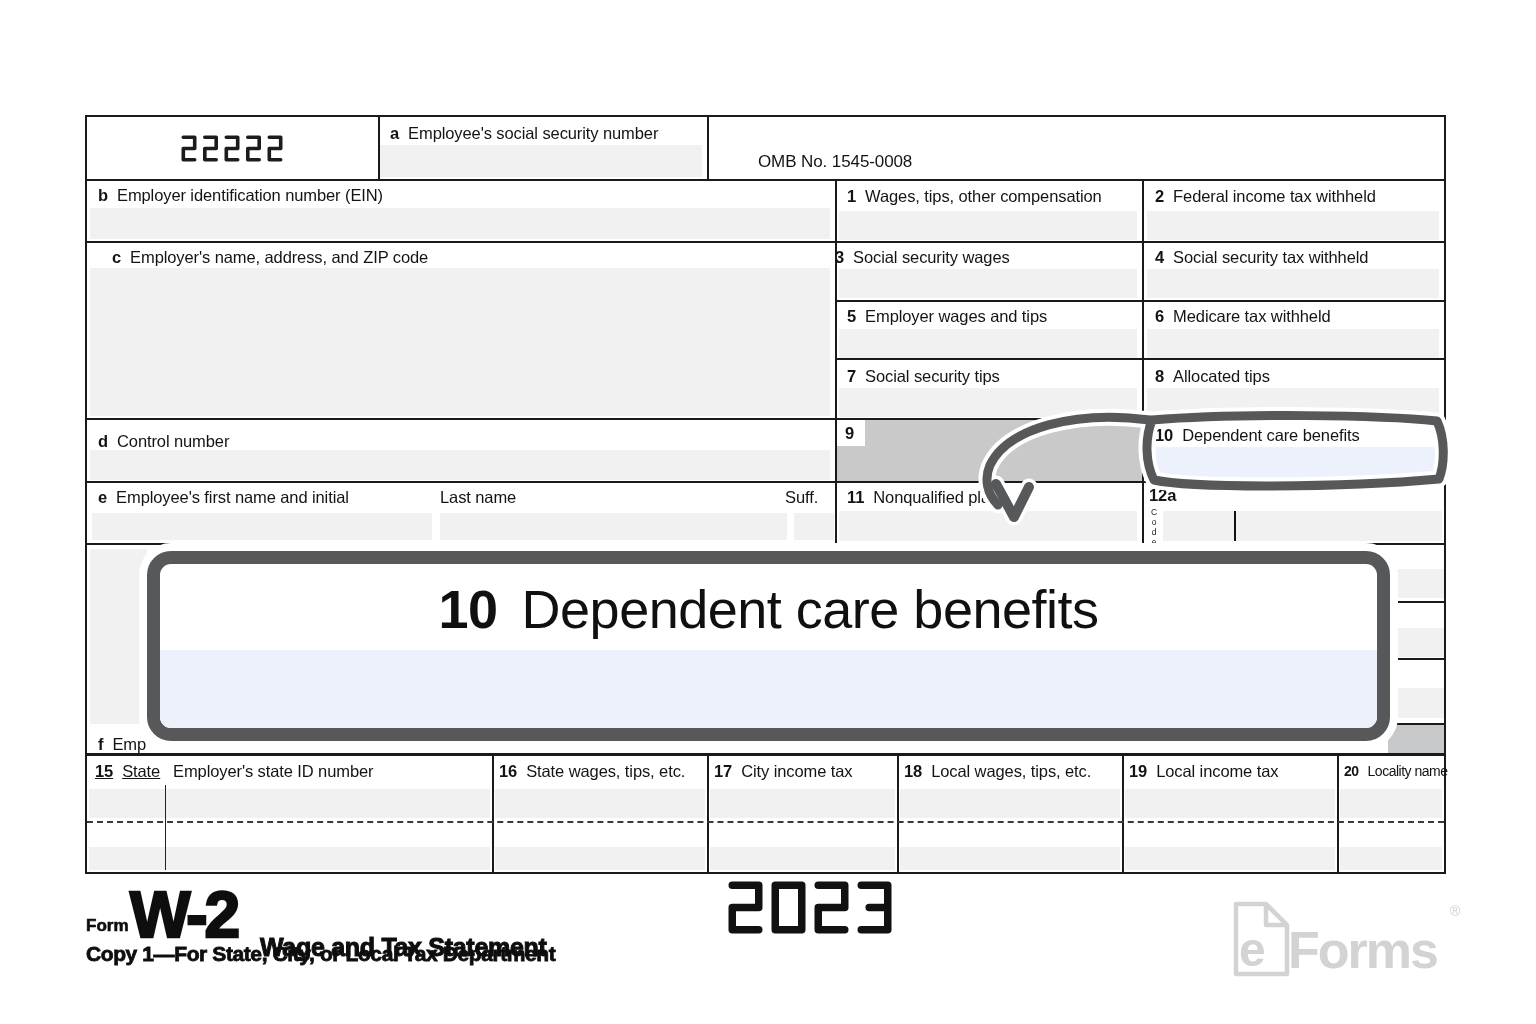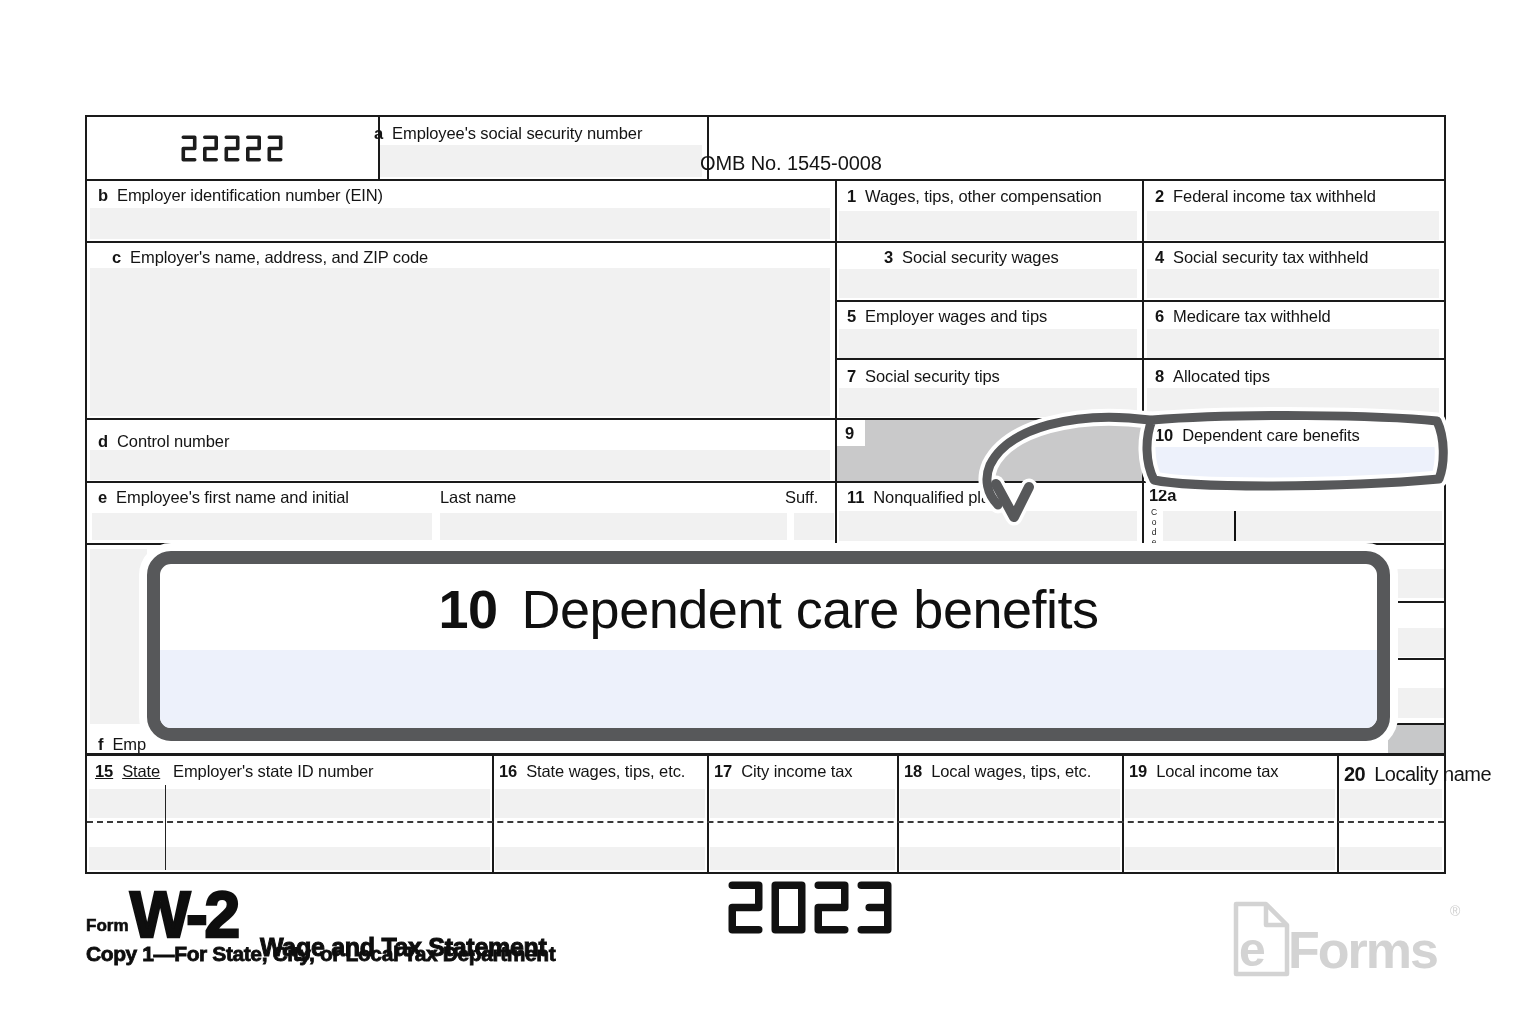--- a/index.html
+++ b/index.html
@@ -4,21 +4,21 @@
 <style>
   html,body{margin:0;padding:0;background:#fff;}
   .stage{position:relative;width:1536px;height:1024px;background:#fff;overflow:hidden;
          font-family:"Liberation Sans", sans-serif;color:#151515;}
   .form{position:absolute;left:85px;top:115px;width:1361px;height:759px;
         border:2px solid #1a1a1a;box-sizing:border-box;background:#fff;}
   .hl{position:absolute;height:2px;background:#1a1a1a;}
   .vl{position:absolute;width:2px;background:#1a1a1a;}
   .lbl{position:absolute;font-size:16.5px;letter-spacing:-0.1px;white-space:nowrap;color:#141414;}
   .lbl b{font-weight:bold;margin-right:9px;}
-  .lbl.sm{font-size:20px;letter-spacing:-0.5px;}
+  .lbl.sm{font-size:14px;letter-spacing:-0.5px;}
   .fld{position:absolute;background:#f1f1f1;}
   .fld.lav{background:#edf1fb;}
   .shade{position:absolute;background:#c9c9ca;}
   .code-vert{position:absolute;writing-mode:vertical-rl;text-orientation:upright;
              font-size:8.5px;letter-spacing:0;line-height:9px;color:#222;}
   .seg{position:absolute;}
   .annot{position:absolute;left:0;top:0;pointer-events:none;}
   .callout{position:absolute;left:147px;top:551px;width:1243px;height:190px;box-sizing:border-box;
            border:13px solid #57585a;border-radius:24px;background:#fff;
            box-shadow:0 0 0 8px #fff;overflow:hidden;}
@@ -42,40 +42,40 @@
 
     <div class="seg" style="left:94px;top:18px;"><svg width="102" height="27" viewBox="0 0 102 27">
           <path d="M2.3 2.3H13.7V13.5H2.3V24.7H13.7" fill="none" stroke="#1c1c1c" stroke-width="3.6" stroke-linecap="round" stroke-linejoin="round"></path>
           <path d="M23.8 2.3H35.2V13.5H23.8V24.7H35.2" fill="none" stroke="#1c1c1c" stroke-width="3.6" stroke-linecap="round" stroke-linejoin="round"></path>
           <path d="M45.3 2.3H56.7V13.5H45.3V24.7H56.7" fill="none" stroke="#1c1c1c" stroke-width="3.6" stroke-linecap="round" stroke-linejoin="round"></path>
           <path d="M66.8 2.3H78.2V13.5H66.8V24.7H78.2" fill="none" stroke="#1c1c1c" stroke-width="3.6" stroke-linecap="round" stroke-linejoin="round"></path>
           <path d="M88.3 2.3H99.7V13.5H88.3V24.7H99.7" fill="none" stroke="#1c1c1c" stroke-width="3.6" stroke-linecap="round" stroke-linejoin="round"></path>
         </svg></div>
     <div class="vl" style="left:291px;top:0;height:63px;"></div>
     <div class="vl" style="left:620px;top:0;height:63px;"></div>
-    <div class="lbl" style="left:287px;top:7px;"><b>a</b><span>Employee's social security number</span></div>
+    <div class="lbl" style="left:303px;top:7px;"><b>a</b><span>Employee's social security number</span></div>
     <div class="fld" style="left:293px;top:28px;width:322px;height:32px;"></div>
-    <div class="lbl" style="left:613px;top:35px;font-size:20px;"><span>OMB No. 1545-0008</span></div>
+    <div class="lbl" style="left:671px;top:35px;font-size:17px;"><span>OMB No. 1545-0008</span></div>
     <div class="hl" style="left:0;top:62px;width:1357px;"></div>
 
     <div class="vl" style="left:748px;top:62px;height:545px;"></div>
     <div class="vl" style="left:1055px;top:62px;height:545px;"></div>
 
     <div class="lbl" style="left:11px;top:69px;text-align:center;"><b>b</b><span>Employer identification number (EIN)</span></div>
     <div class="fld" style="left:3px;top:91px;width:740px;height:31px;"></div>
     <div class="lbl" style="left:760px;top:70px;"><b>1</b><span>Wages, tips, other compensation</span></div>
     <div class="fld" style="left:752px;top:94px;width:298px;height:29px;"></div>
     <div class="lbl" style="left:1068px;top:70px;"><b>2</b><span>Federal income tax withheld</span></div>
     <div class="fld" style="left:1060px;top:94px;width:292px;height:29px;"></div>
     <div class="hl" style="left:0;top:124px;width:1357px;"></div>
 
     <div class="lbl" style="left:25px;top:131px;"><b>c</b><span>Employer's name, address, and ZIP code</span></div>
     <div class="fld" style="left:3px;top:151px;width:740px;height:148px;"></div>
 
-    <div class="lbl" style="left:797px;top:131px;"><b>3</b><span>Social security wages</span></div>
+    <div class="lbl" style="left:748px;top:131px;"><b>3</b><span>Social security wages</span></div>
     <div class="fld" style="left:752px;top:152px;width:298px;height:29px;"></div>
     <div class="lbl" style="left:1068px;top:131px;"><b>4</b><span>Social security tax withheld</span></div>
     <div class="fld" style="left:1060px;top:152px;width:292px;height:29px;"></div>
     <div class="hl" style="left:748px;top:183px;width:609px;"></div>
 
     <div class="lbl" style="left:760px;top:190px;"><b>5</b><span>Employer wages and tips</span></div>
     <div class="fld" style="left:752px;top:212px;width:298px;height:29px;"></div>
     <div class="lbl" style="left:1068px;top:190px;"><b>6</b><span>Medicare tax withheld</span></div>
     <div class="fld" style="left:1060px;top:212px;width:292px;height:29px;"></div>
     <div class="hl" style="left:748px;top:241px;width:609px;"></div>

